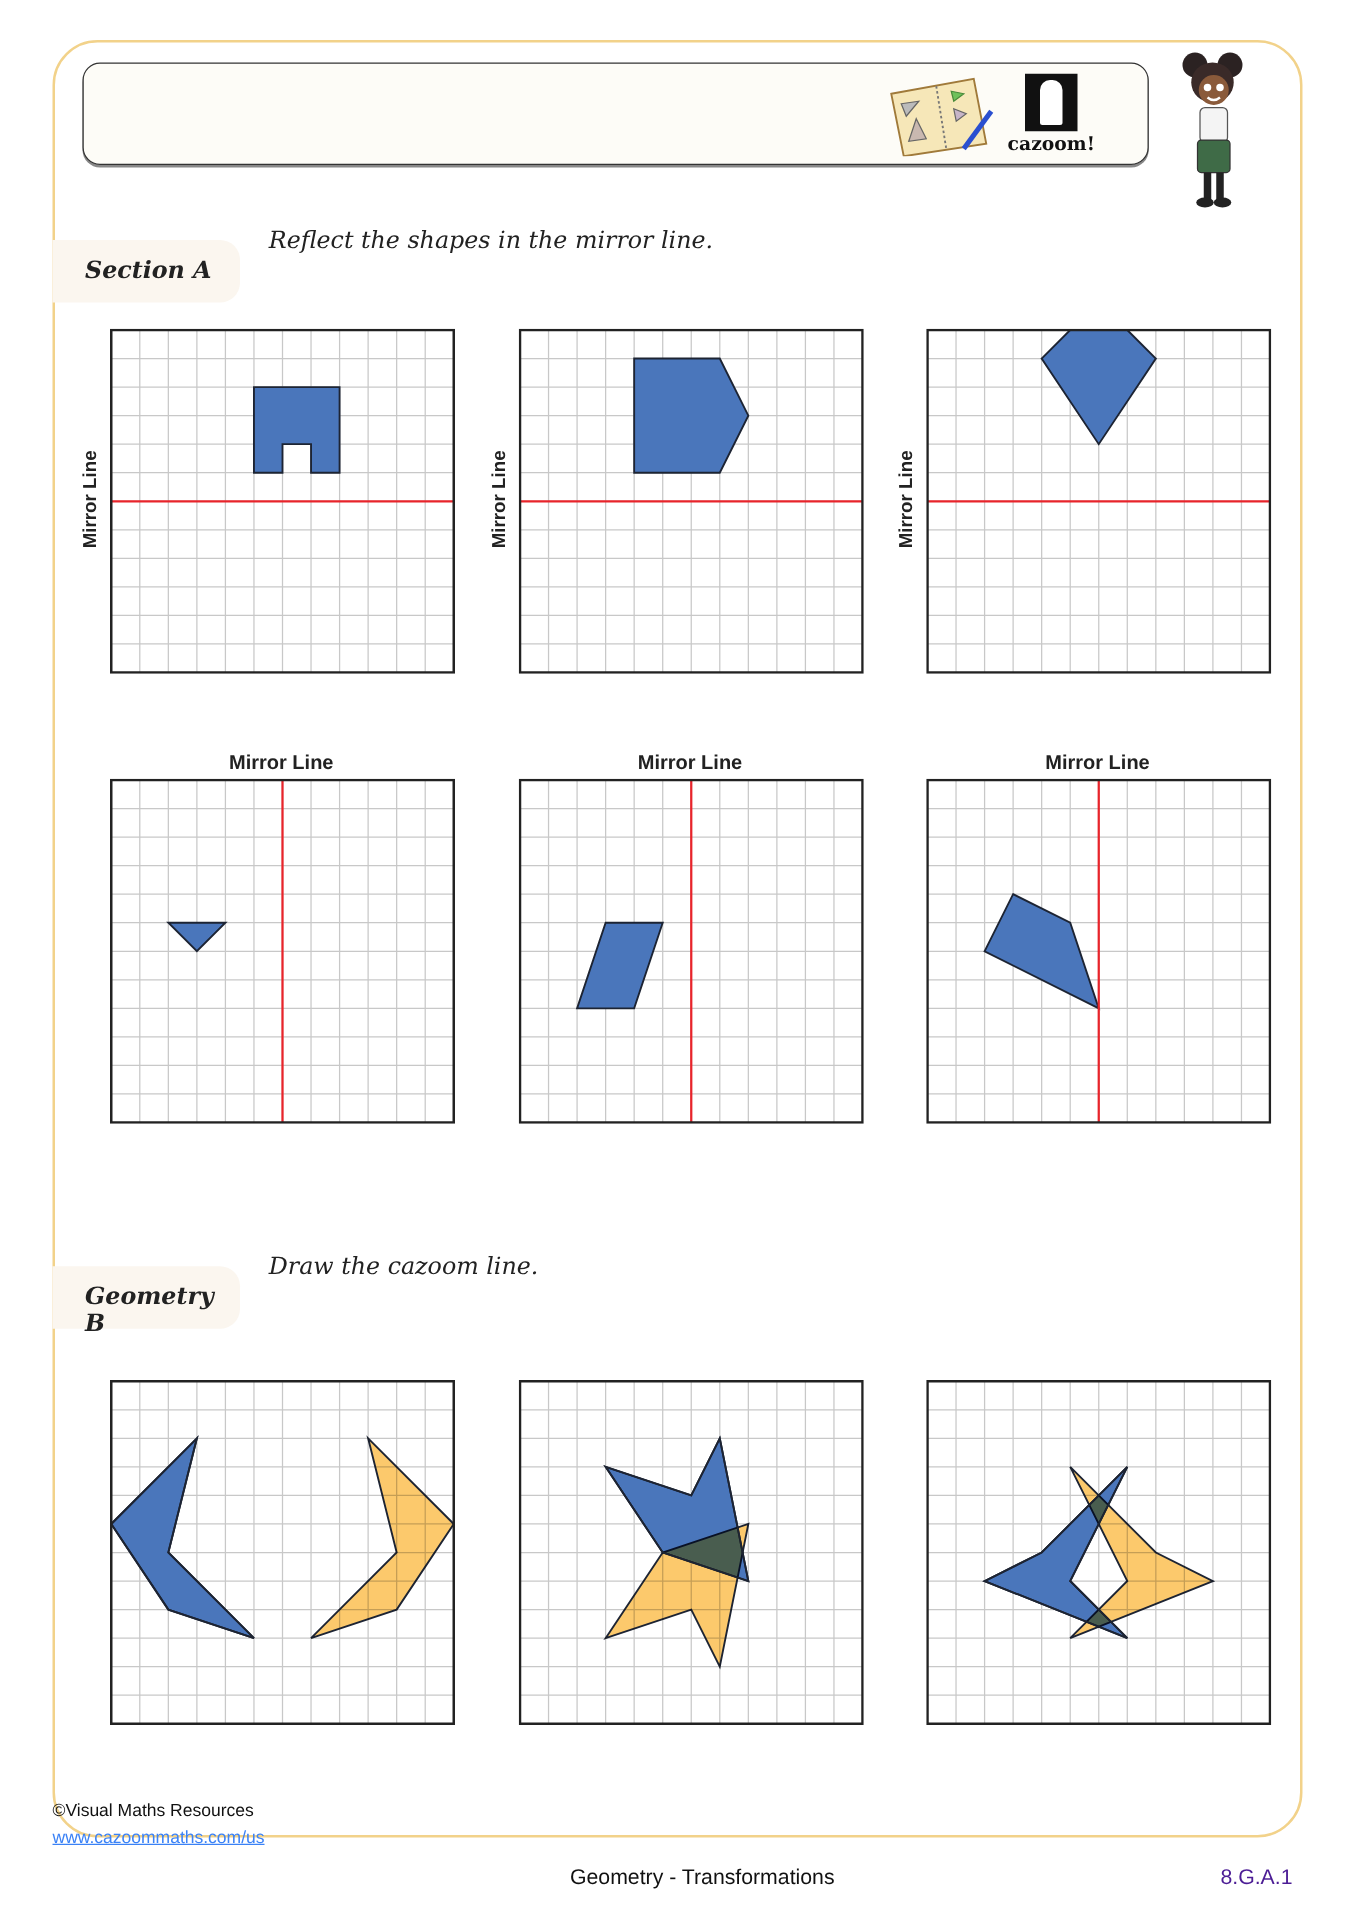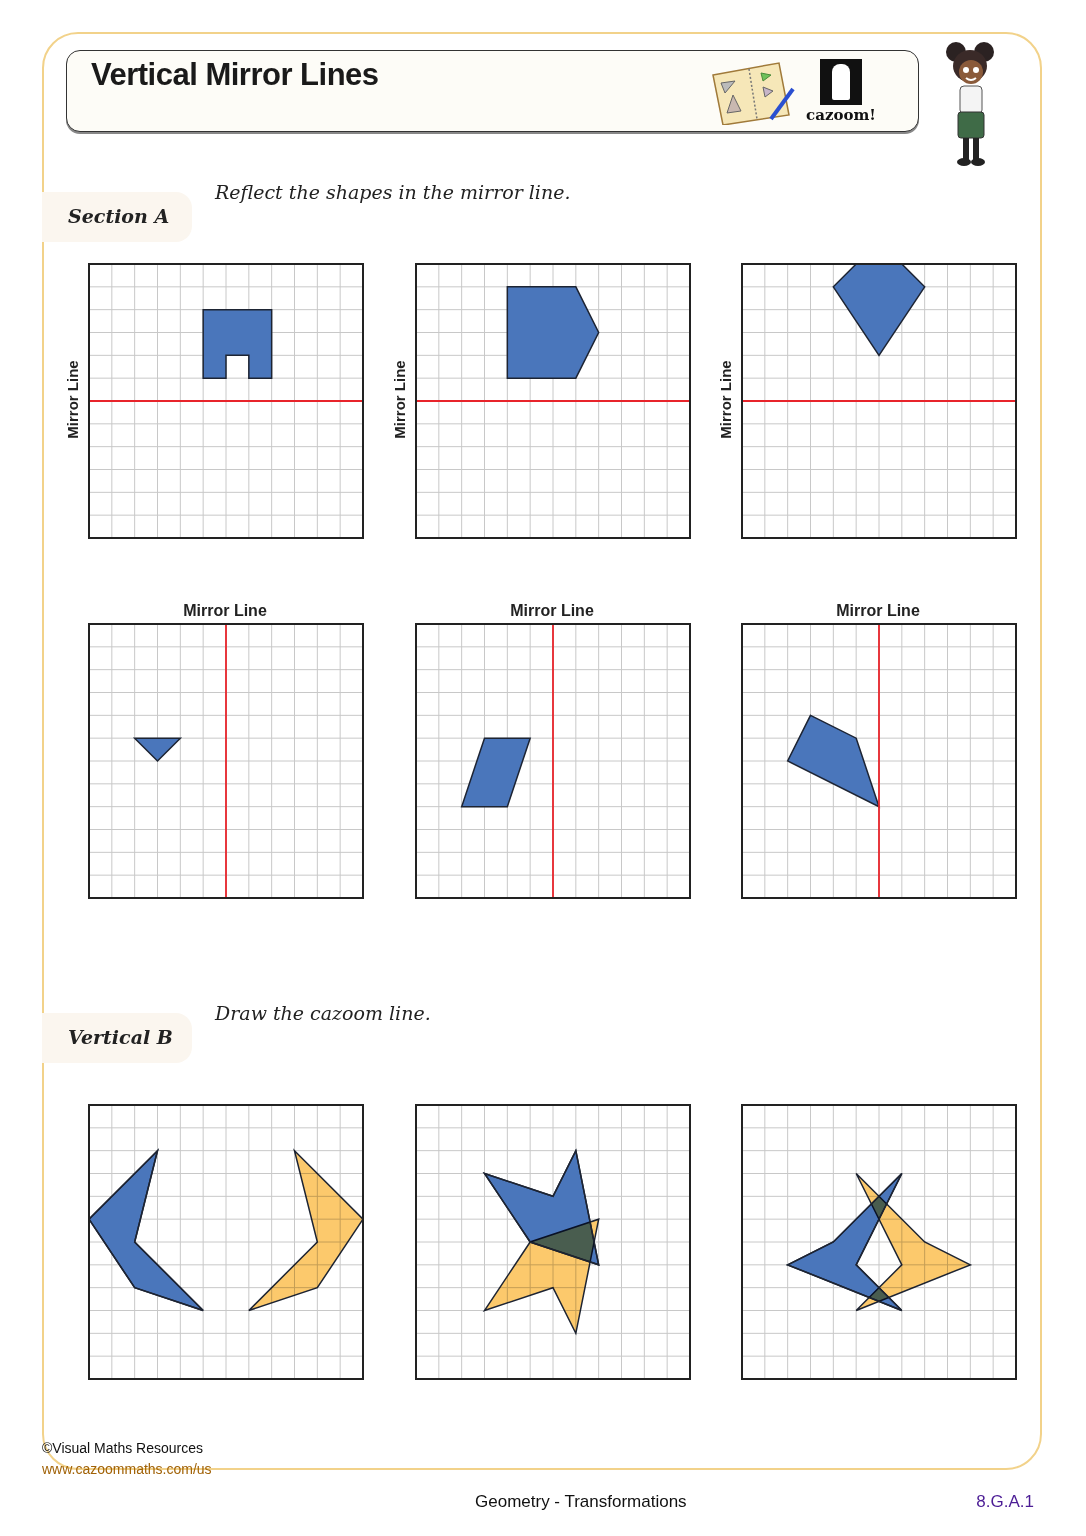--- a/index.html
+++ b/index.html
@@ -13,32 +13,31 @@
   .logo .cup:after{content:"";position:absolute;left:12px;top:5px;width:18px;height:36px;background:#fff;border-radius:8px 8px 2px 2px;}
   .logo .name{font-family:"DejaVu Serif",serif;font-weight:bold;font-size:15px;color:#111;margin-top:1px;}
   .girl{position:absolute;left:944px;top:40px;}
   .section-tab{position:absolute;left:42px;width:150px;height:50px;background:#fbf6ef;border-radius:0 16px 16px 0;margin-top:24px;}
   .section-tab span{position:absolute;left:26px;top:13px;font-family:"DejaVu Serif",serif;font-style:italic;font-weight:bold;font-size:19px;color:#222;}
   .instr{position:absolute;left:215px;font-family:"DejaVu Serif",serif;font-style:italic;font-size:19px;color:#222;}
   .grid-wrap{position:absolute;}
   .vlabel{position:absolute;font-weight:bold;font-size:15px;color:#222;transform:rotate(-90deg);transform-origin:center;white-space:nowrap;}
   .hlabel{position:absolute;font-weight:bold;font-size:16px;color:#222;text-align:center;width:274px;}
   .footer-left{position:absolute;left:42px;top:1438px;font-size:14px;color:#111;line-height:21px;}
-  .footer-left a{color:#a16207;}
-  .footer-mid{position:absolute;left:456px;top:1492px;font-size:17px;color:#111;margin-left:19px;}
+  .footer-left a{color:#3b82f6;text-decoration:underline;}
+  .footer-mid{position:absolute;left:456px;top:1492px;font-size:17px;color:#111;}
   .footer-right{position:absolute;right:52px;top:1492px;font-size:17px;color:#4c1d95;}
 </style>
 </head>
 <body>
 
 <div class="frame"></div>
 
 <div class="title-box">
   <div class="title">
-    <div>Vertical Mirror Lines</div>
   </div>
   <svg class="notebook" width="90" height="64" viewBox="0 0 90 64">
     <polygon points="2,14 68,2 78,54 12,64" fill="#f6e7b8" stroke="#a07a3a" stroke-width="1.5"></polygon>
     <line x1="38" y1="8" x2="46" y2="58" stroke="#777" stroke-width="1.5" stroke-dasharray="2,2"></line>
     <polygon points="10,22 24,20 14,32" fill="#bbb" stroke="#666"></polygon>
     <polygon points="22,34 30,50 16,52" fill="#c9b8b0" stroke="#666"></polygon>
     <polygon points="50,12 60,14 52,20" fill="#6fc15a" stroke="#4a8a3a"></polygon>
     <polygon points="52,26 62,30 54,36" fill="#c7b5c8" stroke="#666"></polygon>
     <line x1="60" y1="58" x2="82" y2="28" stroke="#2a4fd0" stroke-width="4"></line>
   </svg>
@@ -240,21 +239,21 @@
         <line x1="251.17" y1="0" x2="251.17" y2="274" stroke="#c8c8c8" stroke-width="1"></line>
         <line x1="0" y1="251.17" x2="274" y2="251.17" stroke="#c8c8c8" stroke-width="1"></line>
         <polygon points="68.50,91.33 114.17,114.17 137.00,182.67 45.67,137.00" fill="#4a76bb" stroke="#1d2433" stroke-width="1.5" stroke-linejoin="miter"></polygon>
         <line x1="137.00" y1="0" x2="137.00" y2="274" stroke="#e8242b" stroke-width="1.8"></line>
         <rect x="0" y="0" width="274" height="274" fill="none" stroke="#222" stroke-width="2"></rect>
       </svg></div>
     <div class="hlabel" style="left: 741px; top: 602px;">Mirror Line</div>
   </div>
 
 <div class="section-tab" style="top:989px">
-  <span>Vertical B</span>
+  <span>Geometry B</span>
 </div>
 <div class="instr" style="top:1002px">Draw the cazoom line.</div>
 
 <div id="grids-b">
     <div class="grid-wrap" style="left: 88px; top: 1104px;"><svg width="276" height="276" viewBox="-1 -1 276 276">
         <rect x="0" y="0" width="274" height="274" fill="#fff"></rect>
         <line x1="22.83" y1="0" x2="22.83" y2="274" stroke="#c8c8c8" stroke-width="1"></line>
         <line x1="0" y1="22.83" x2="274" y2="22.83" stroke="#c8c8c8" stroke-width="1"></line>
         <line x1="45.67" y1="0" x2="45.67" y2="274" stroke="#c8c8c8" stroke-width="1"></line>
         <line x1="0" y1="45.67" x2="274" y2="45.67" stroke="#c8c8c8" stroke-width="1"></line>

